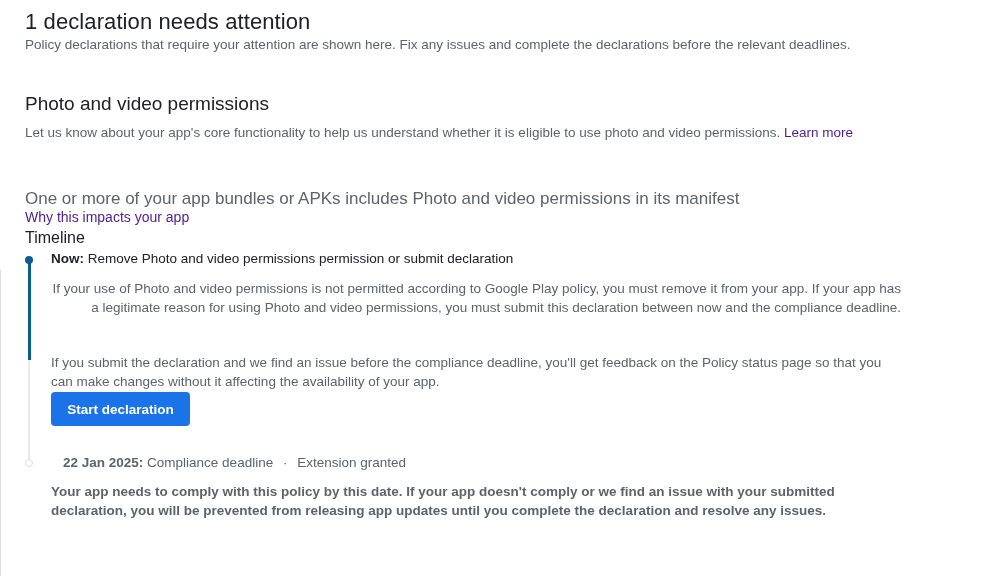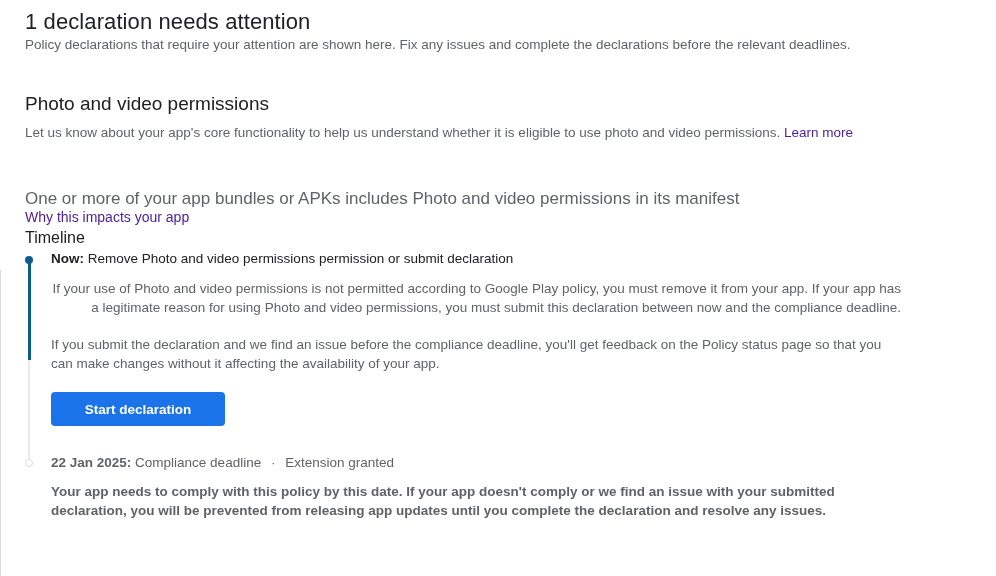--- a/index.html
+++ b/index.html
@@ -16,24 +16,24 @@
   .timeline-title { position:absolute; left:25px; top:229px; font-size:16px; color:#202124; }
   .tl-line-active { position:absolute; left:28px; top:260px; width:3px; height:100px; background:#0b5d8c; }
   .tl-dot-active { position:absolute; left:25px; top:256px; width:8px; height:8px; border-radius:50%; background:#0b5d8c; }
   .tl-line-inactive { position:absolute; left:28px; top:360px; width:2px; height:100px; background:#e8eaed; }
   .tl-dot-inactive { position:absolute; left:25px; top:459px; width:6px; height:6px; border-radius:50%; border:1px solid #dadce0; background:#fff; }
   .step-title { position:absolute; left:51px; font-size:13.5px; color:#202124; }
   .step-title b { font-weight:700; }
   .step1-title { top:251px; }
   .step-body { position:absolute; left:51px; width:850px; font-size:13.5px; line-height:19px; color:#5f6368; }
   .p1 { top:279px;text-align:right; }
-  .p2 { top:335px; }
+  .p2 { top:353px; }
   .p3 { top:482px;font-weight:bold; }
-  .start-btn { position:absolute; left:51px; top:392px; width:174px; height:34px; background:#1a73e8; color:#fff; border:none; border-radius:4px; font-size:13.5px; font-weight:700; font-family:"Liberation Sans", sans-serif; cursor:pointer; }
-  .step2-title { top:455px; color:#5f6368; }
+  .start-btn { position:absolute; left:51px; top:392px; width:139px; height:34px; background:#1a73e8; color:#fff; border:none; border-radius:4px; font-size:13.5px; font-weight:700; font-family:"Liberation Sans", sans-serif; cursor:pointer; }
+  .step2-title { top:455px; color:#5f6368;margin-left:12px; }
   .sep { margin:0 6px; }
 </style>
 </head>
 <body>
 
 <div class="left-border"></div>
 
 <h1 class="page-title">1 declaration needs attention</h1>
 <div class="page-desc">Policy declarations that require your attention are shown here. Fix any issues and complete the declarations before the relevant deadlines.</div>
 

